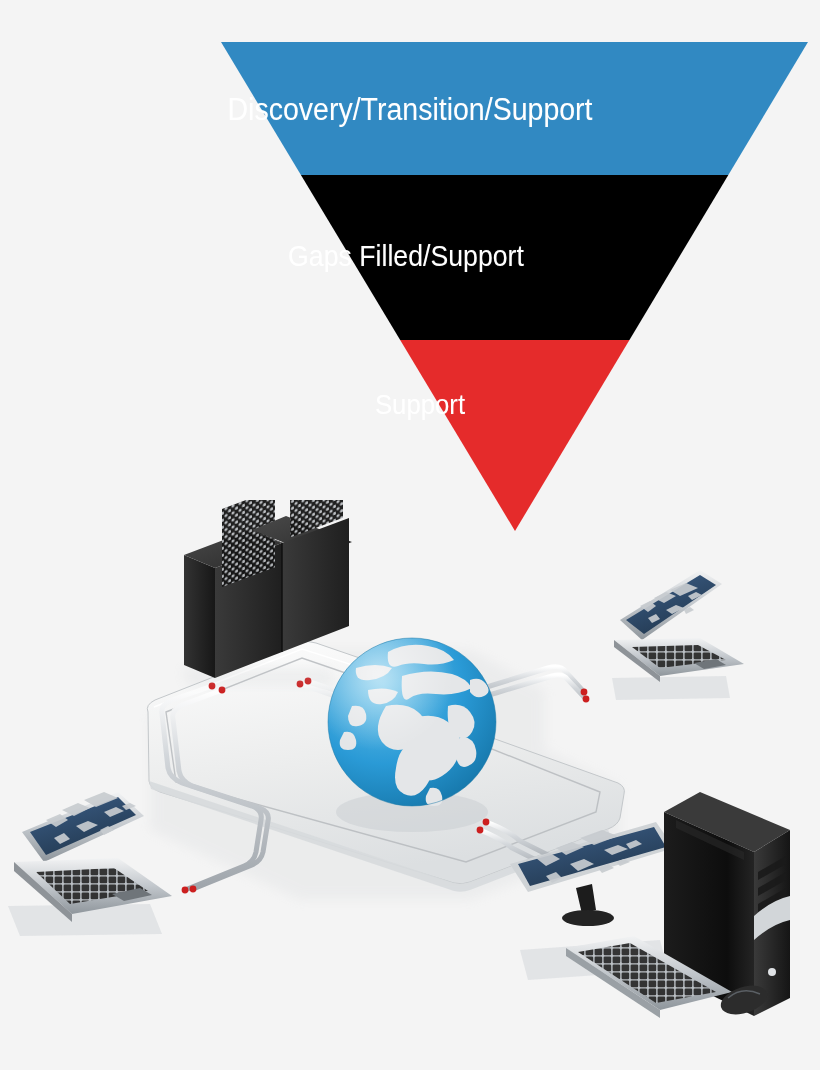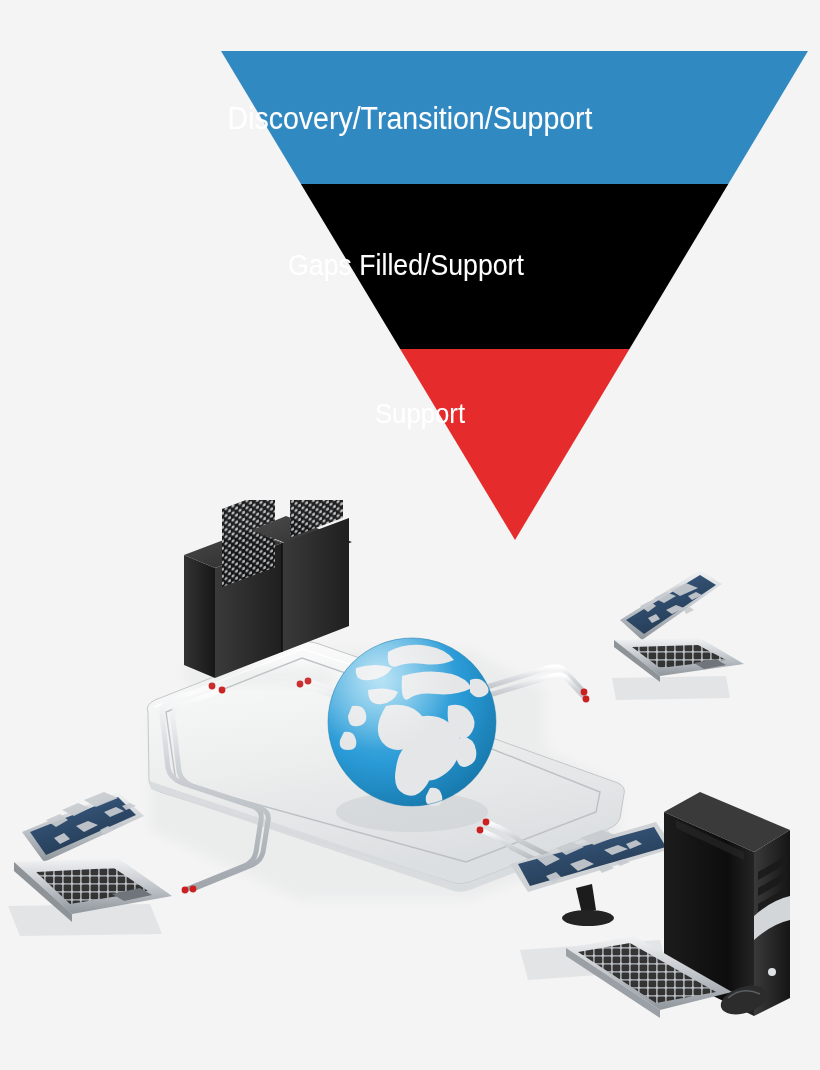--- a/index.html
+++ b/index.html
@@ -27,21 +27,21 @@
   }
   #lbl0{left:0;right:0;top:88px;font-size:31px;line-height:38px;}
   #lbl1{left:0;right:8px;top:235px;font-size:29px;line-height:36px;}
   #lbl2{left:0;right:-20px;top:385px;font-size:28px;line-height:34px;}
 </style>
 </head>
 <body style="background: rgb(244, 244, 244);">
 
 <div id="stage">
 
-  <div class="abs" style="left:0;top:12px;width:820px;height:540px;">
+  <div class="abs" style="left:0;top:3px;width:820px;height:540px;">
     <svg width="820" height="540" viewBox="0 0 820 540">
       <defs>
         <clipPath id="funnelClip">
           <polygon points="221,39 808,39 515,528"></polygon>
         </clipPath>
       </defs>
       <g clip-path="url(#funnelClip)">
         <rect x="0" y="0" width="820" height="172" fill="#3189c2"></rect>
         <rect x="0" y="172" width="820" height="165" fill="#000000"></rect>
         <rect x="0" y="337" width="820" height="203" fill="#e52b2b"></rect>

